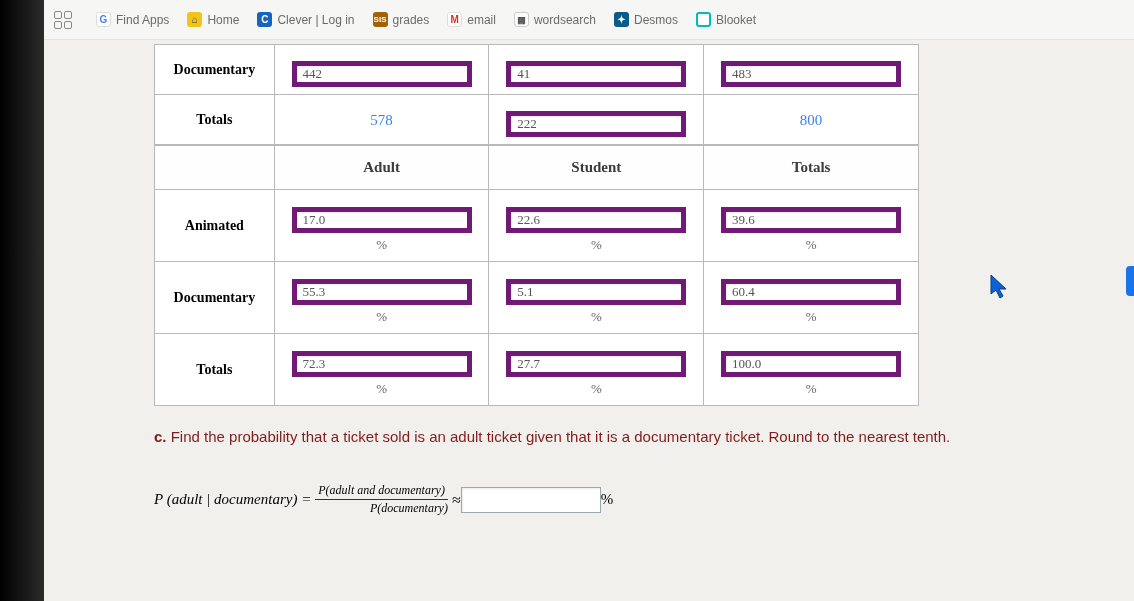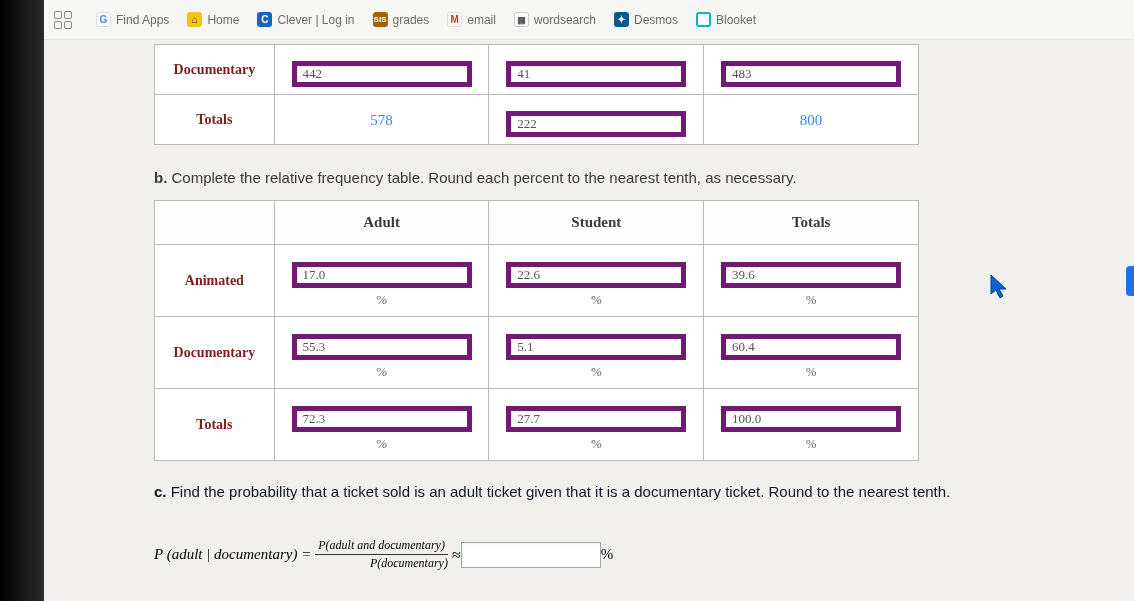--- a/index.html
+++ b/index.html
@@ -59,21 +59,21 @@
     table.data { border-collapse: collapse; width: 765px; }
     table.data th, table.data td {
       border: 1px solid #b9b9b9;
       padding: 0;
       text-align: center;
       vertical-align: middle;
       background:#fff;
     }
     .rowlabel {
       font-weight: bold;
-      color: #7f1d1d;
+      color: #000000;
       width: 120px;
       height: 50px;
       text-align: left;
       padding-left: 10px;
       font-size: 14px;
       background:#fff;
     }
     .cell { width: 215px; height: 50px; position: relative; }
     .inp {
       width: 180px; height: 26px;
@@ -93,21 +93,21 @@
     .pct { font-size: 13px; color:#666; margin-top:4px; }
 
     .prompt { margin: 24px 0 14px 0; font-family: Arial, sans-serif; font-size: 15px; color:#3a3a3a; }
     .prompt b { font-weight: bold; }
 
     table.freq th {
       font-weight: bold; font-size: 15px; color:#3b3b3b; height: 44px; background:#fefefe;
     }
     table.freq .rowlabel { height: 72px; }
 
-    .part-c { margin-top: 22px; font-family: Arial, sans-serif; font-size: 15px; color:#0f172a;}
+    .part-c { margin-top: 22px; font-family: Arial, sans-serif; font-size: 15px; color:#7f1d1d;}
     .formula {
       margin-top: 22px;
       font-family: "Times New Roman", serif;
       font-size: 15px;
       font-style: italic;
       display: flex;
       align-items: center;
     }
     .frac { display:inline-flex; flex-direction:column; align-items:flex-end; font-size:12px; font-style: italic; margin: 16px 4px;}
     .frac .num { border-bottom:1px solid #333; padding: 0 3px 1px 3px; }
@@ -205,24 +205,20 @@
         <td class="cell">
           <input class="inp" value="222" style="">
         </td>
         <td class="cell">
           <span class="plain">800</span>
         </td>
       </tr>
     </tbody>
       </table>
 
-    <div class="prompt">
-      <b>b.</b>
-      <span>Complete the relative frequency table. Round each percent to the nearest tenth, as necessary.</span>
-    </div>
 
     <table class="data freq pct-row">
       <tbody>
           <tr>
         <th class="rowlabel" style="height:44px"></th>
         <th>Adult</th>
         <th>Student</th>
         <th>Totals</th>
       </tr>
       <tr>

